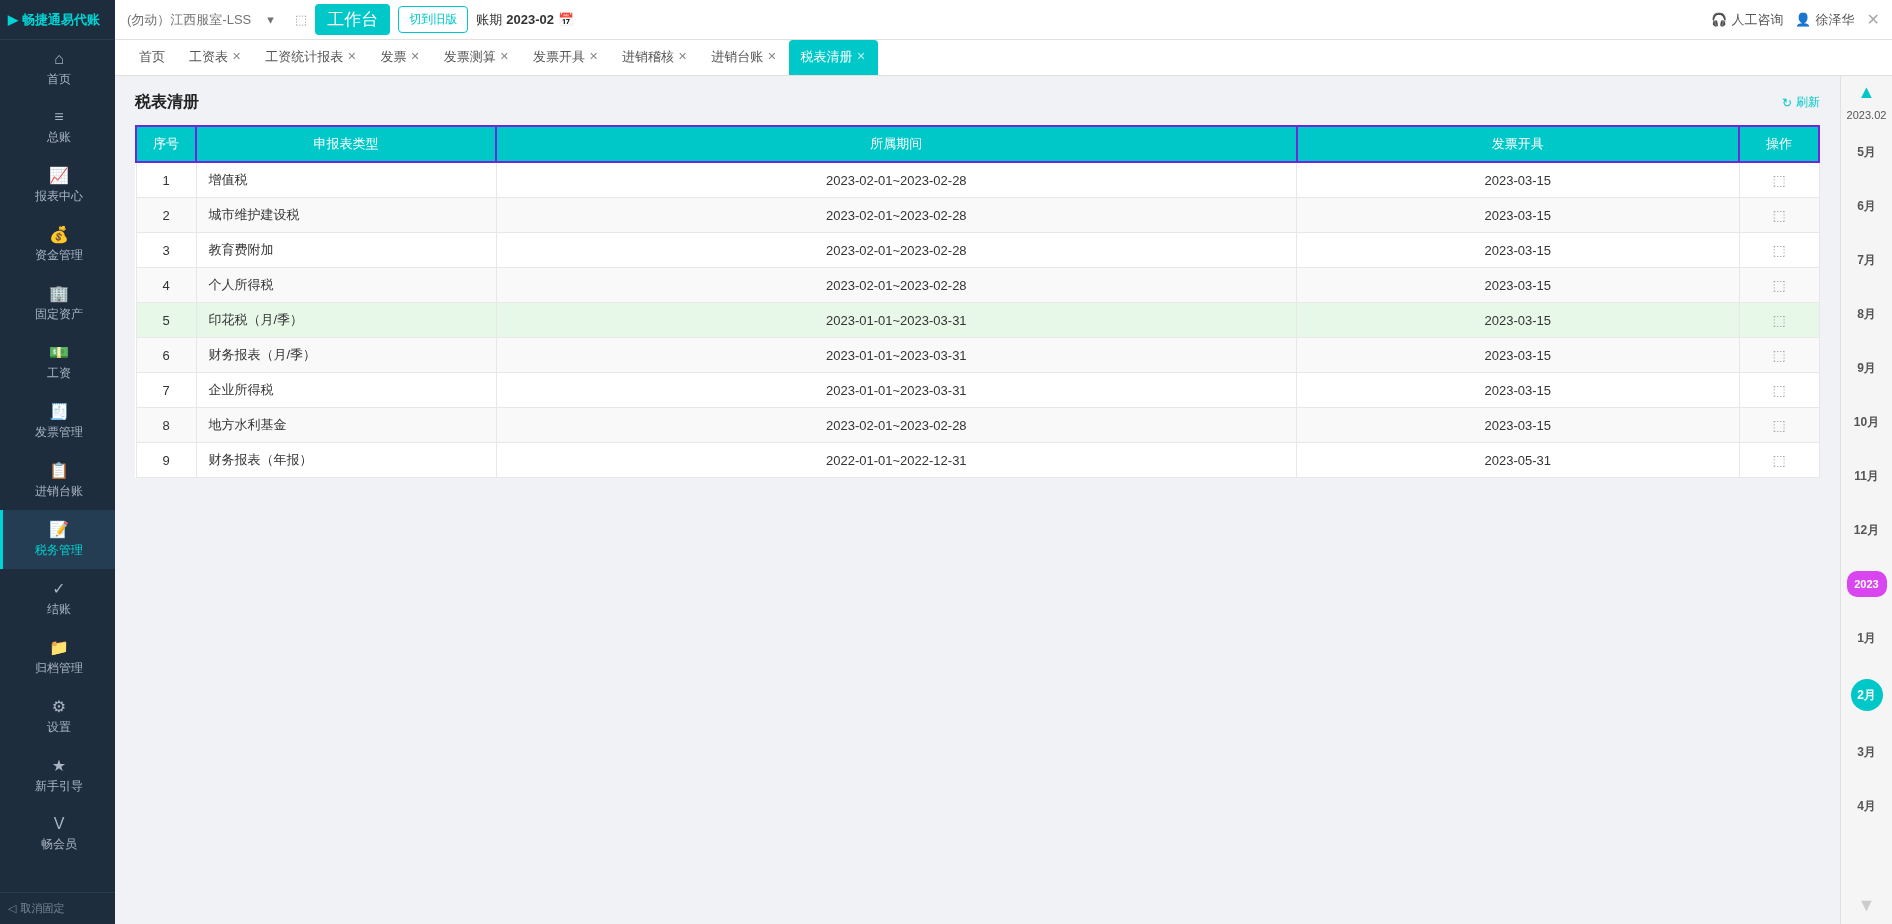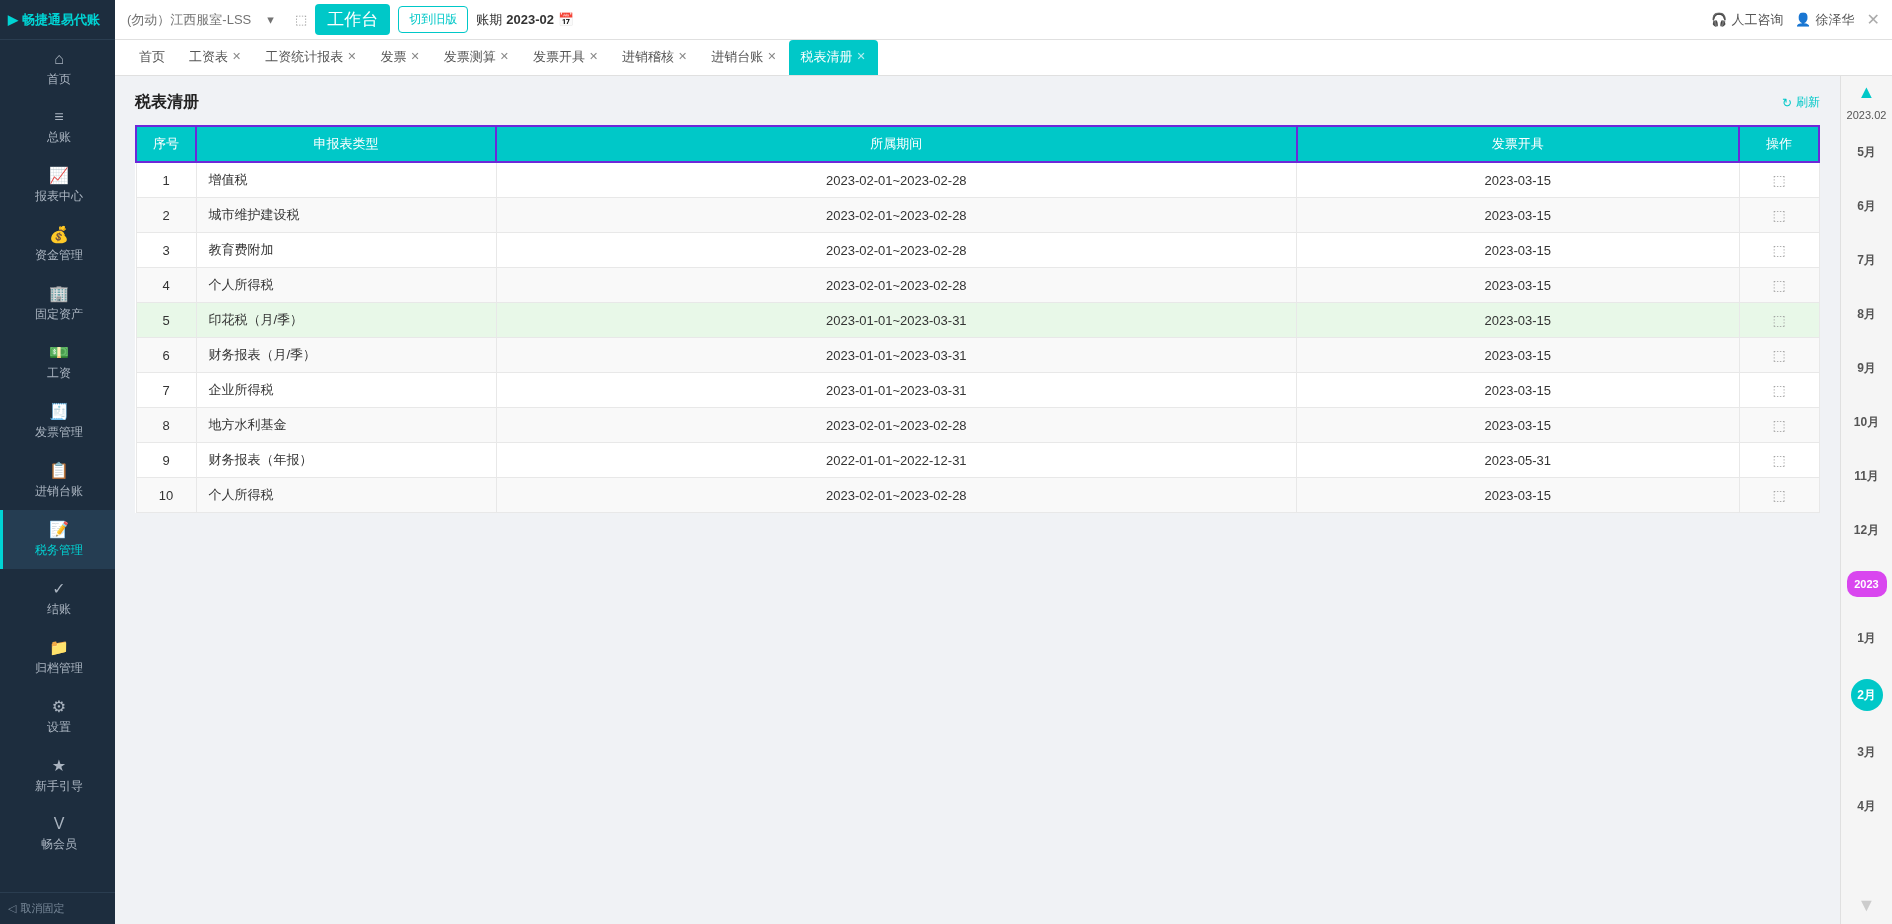--- a/index.html
+++ b/index.html
@@ -477,27 +477,20 @@
       <td class="left-align">地方水利基金</td>
       <td>2023-02-01~2023-02-28</td>
       <td>2023-03-15</td>
       <td><span class="action-icon">⬚</span></td>
     </tr>
             <tr>
       <td>9</td>
       <td class="left-align">财务报表（年报）</td>
       <td>2022-01-01~2022-12-31</td>
       <td>2023-05-31</td>
-      <td><span class="action-icon">⬚</span></td>
-    </tr>
-            <tr>
-      <td>10</td>
-      <td class="left-align">个人所得税</td>
-      <td>2023-02-01~2023-02-28</td>
-      <td>2023-03-15</td>
       <td><span class="action-icon">⬚</span></td>
     </tr>
           </tbody>
       </table>
 
     </div>
 
     <div class="right-panel">
       <div style="display:flex;align-items:center;justify-content:center;padding:2px;">
         <span style="color:#00c8c8;font-size:18px;cursor:pointer;">▲</span>

